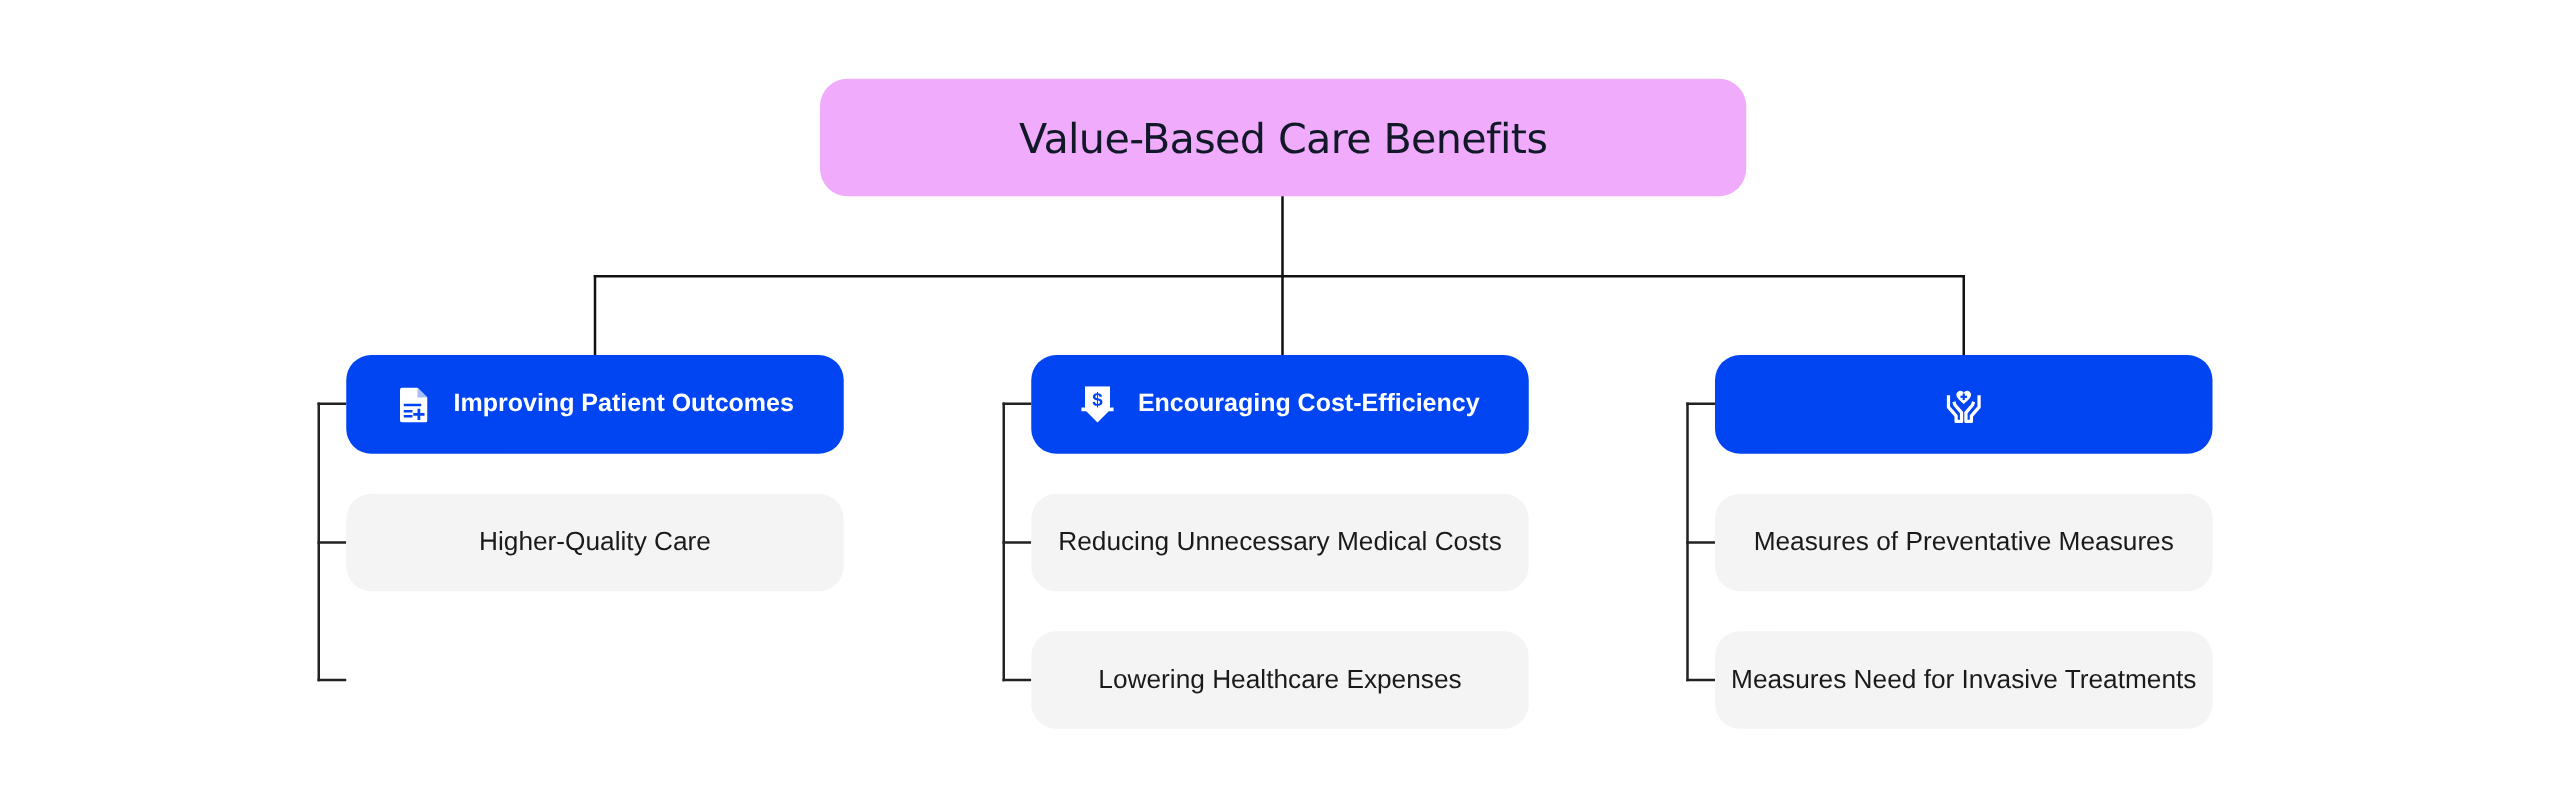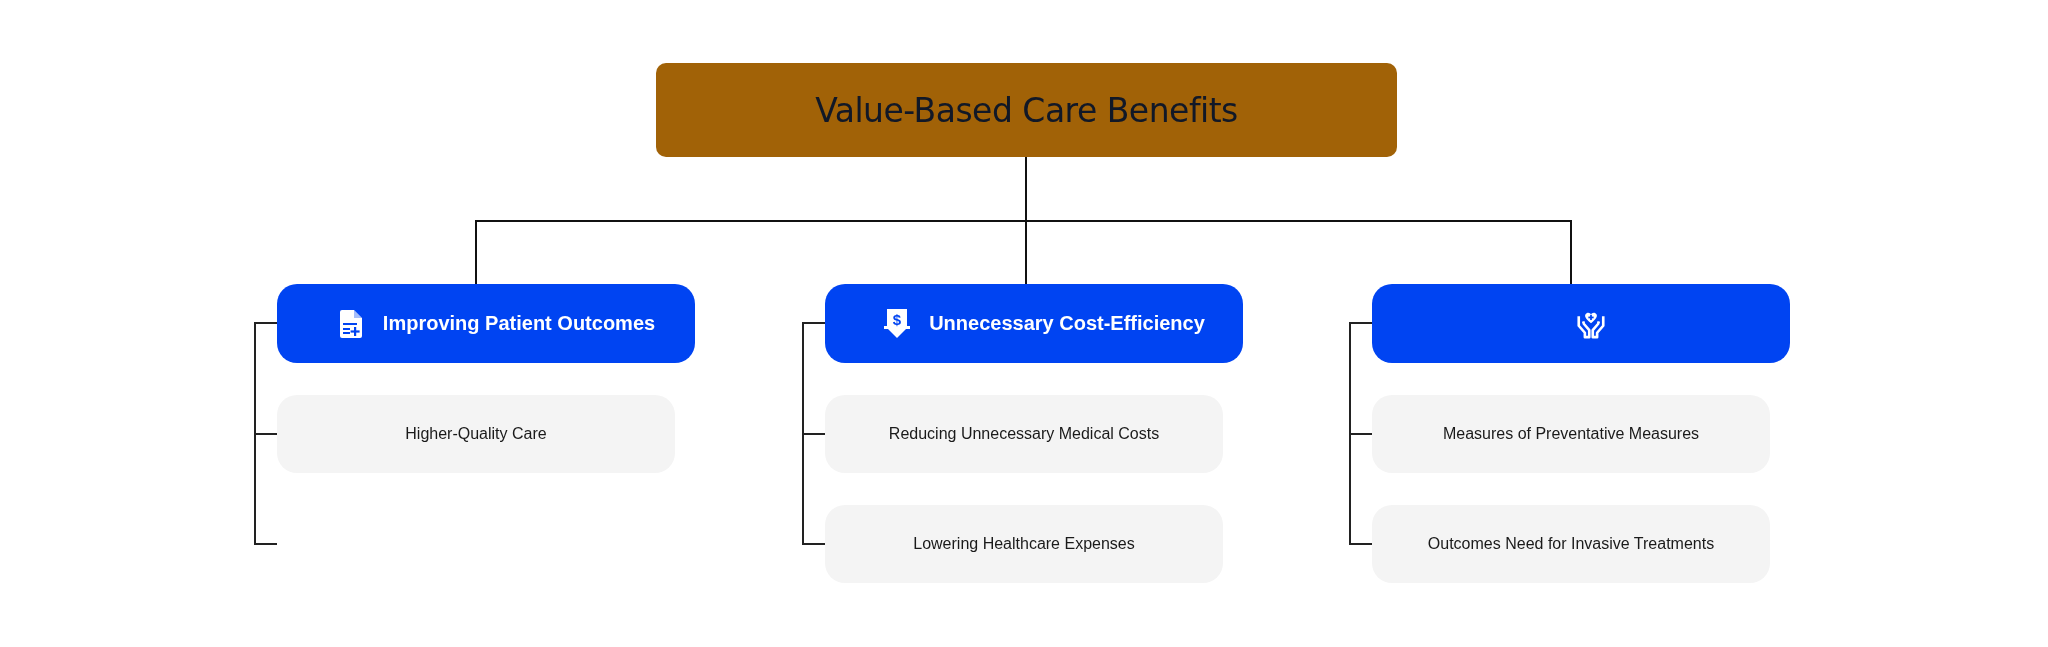--- a/index.html
+++ b/index.html
@@ -3,44 +3,43 @@
 <meta charset="utf-8">
 <style>
   html, body { margin: 0; padding: 0; }
   body {
     width: 2048px; height: 647px; background: #ffffff;
     position: relative; overflow: hidden;
     font-family: "Liberation Sans", "DejaVu Sans", sans-serif;
   }
   .root {
     position: absolute; left: 656px; top: 63px; width: 741px; height: 94px;
-    background: #a16207; border-radius: 10px;
+    background: #f0abfc; border-radius: 22px;
     display: flex; align-items: center; justify-content: center;
   }
   .root-title {
     font-family: "DejaVu Sans", "Liberation Sans", sans-serif;
     font-size: 33px; color: #111827; letter-spacing: -0.5px; font-weight: 500;
   }
   .line { position: absolute; background: #111111; }
   .col { position: absolute; top: 0; width: 398px; height: 647px; }
   .header {
     position: absolute; left: 0; top: 284px; width: 398px; height: 79px;
     background: #0044F2; border-radius: 20px;
     display: flex; align-items: center; justify-content: center; gap: 18px;
     color: #ffffff;
-    padding-left: 20px;
   }
   .header-label { font-size: 20px; font-weight: bold; color: #ffffff; white-space: nowrap; }
   .header-icon { width: 28px; height: 30px; display: flex; align-items: center; justify-content: center; }
   .sub {
     position: absolute; left: 0; width: 398px; height: 78px;
     background: #F4F4F4; border-radius: 20px;
     display: flex; align-items: center; justify-content: center;
   }
-  .sub-label { font-size: 16px; color: #1a1a1a; white-space: nowrap; }
+  .sub-label { font-size: 21px; color: #1a1a1a; white-space: nowrap; }
   .bracket-v { position: absolute; width: 2px; background: #222; left: -23px; top: 322px; height: 223px; }
   .bracket-h { position: absolute; height: 2px; background: #222; left: -23px; width: 23px; }
 </style>
 </head>
 <body>
 
 <div class="root">
   <span class="root-title">Value-Based Care Benefits</span>
 </div>
 
@@ -79,21 +78,21 @@
   <div class="bracket-h" style="top:433px;"></div>
   <div class="bracket-h" style="top:543px;"></div>
   <div class="header">
     <span class="header-icon">
       <svg width="26" height="30" viewBox="0 0 26 30">
         <path d="M3 0 H23 V19 L13 29 L3 19 Z" fill="#ffffff"></path>
         <rect x="0" y="17" width="26" height="3" fill="#ffffff"></rect>
         <text x="13" y="16" text-anchor="middle" font-family="Liberation Sans, sans-serif" font-weight="bold" font-size="15" fill="#0044F2">$</text>
       </svg>
     </span>
-    <span class="header-label">Unnecessary Cost-Efficiency</span>
+    <span class="header-label">Encouraging Cost-Efficiency</span>
   </div>
   <div class="sub" style="top:395px;">
     <span class="sub-label">Reducing Unnecessary Medical Costs</span>
   </div>
   <div class="sub" style="top:505px;">
     <span class="sub-label">Lowering Healthcare Expenses</span>
   </div>
 </div>
 
 <div class="col" style="left:1372px;">
@@ -109,15 +108,15 @@
         <rect x="13" y="6.5" width="6" height="2" fill="#0044F2"></rect>
         <path d="M2 6 V17 L9 25 V30 H14 V22 L8 15 L7 12" stroke="#ffffff" stroke-width="3" fill="none" stroke-linejoin="round"></path>
         <path d="M30 6 V17 L23 25 V30 H18 V22 L24 15 L25 12" stroke="#ffffff" stroke-width="3" fill="none" stroke-linejoin="round"></path>
       </svg>
     </span>
   </div>
   <div class="sub" style="top:395px;">
     <span class="sub-label">Measures of Preventative Measures</span>
   </div>
   <div class="sub" style="top:505px;">
-    <span class="sub-label">Outcomes Need for Invasive Treatments</span>
+    <span class="sub-label">Measures Need for Invasive Treatments</span>
   </div>
 </div>
 
 </body></html>

